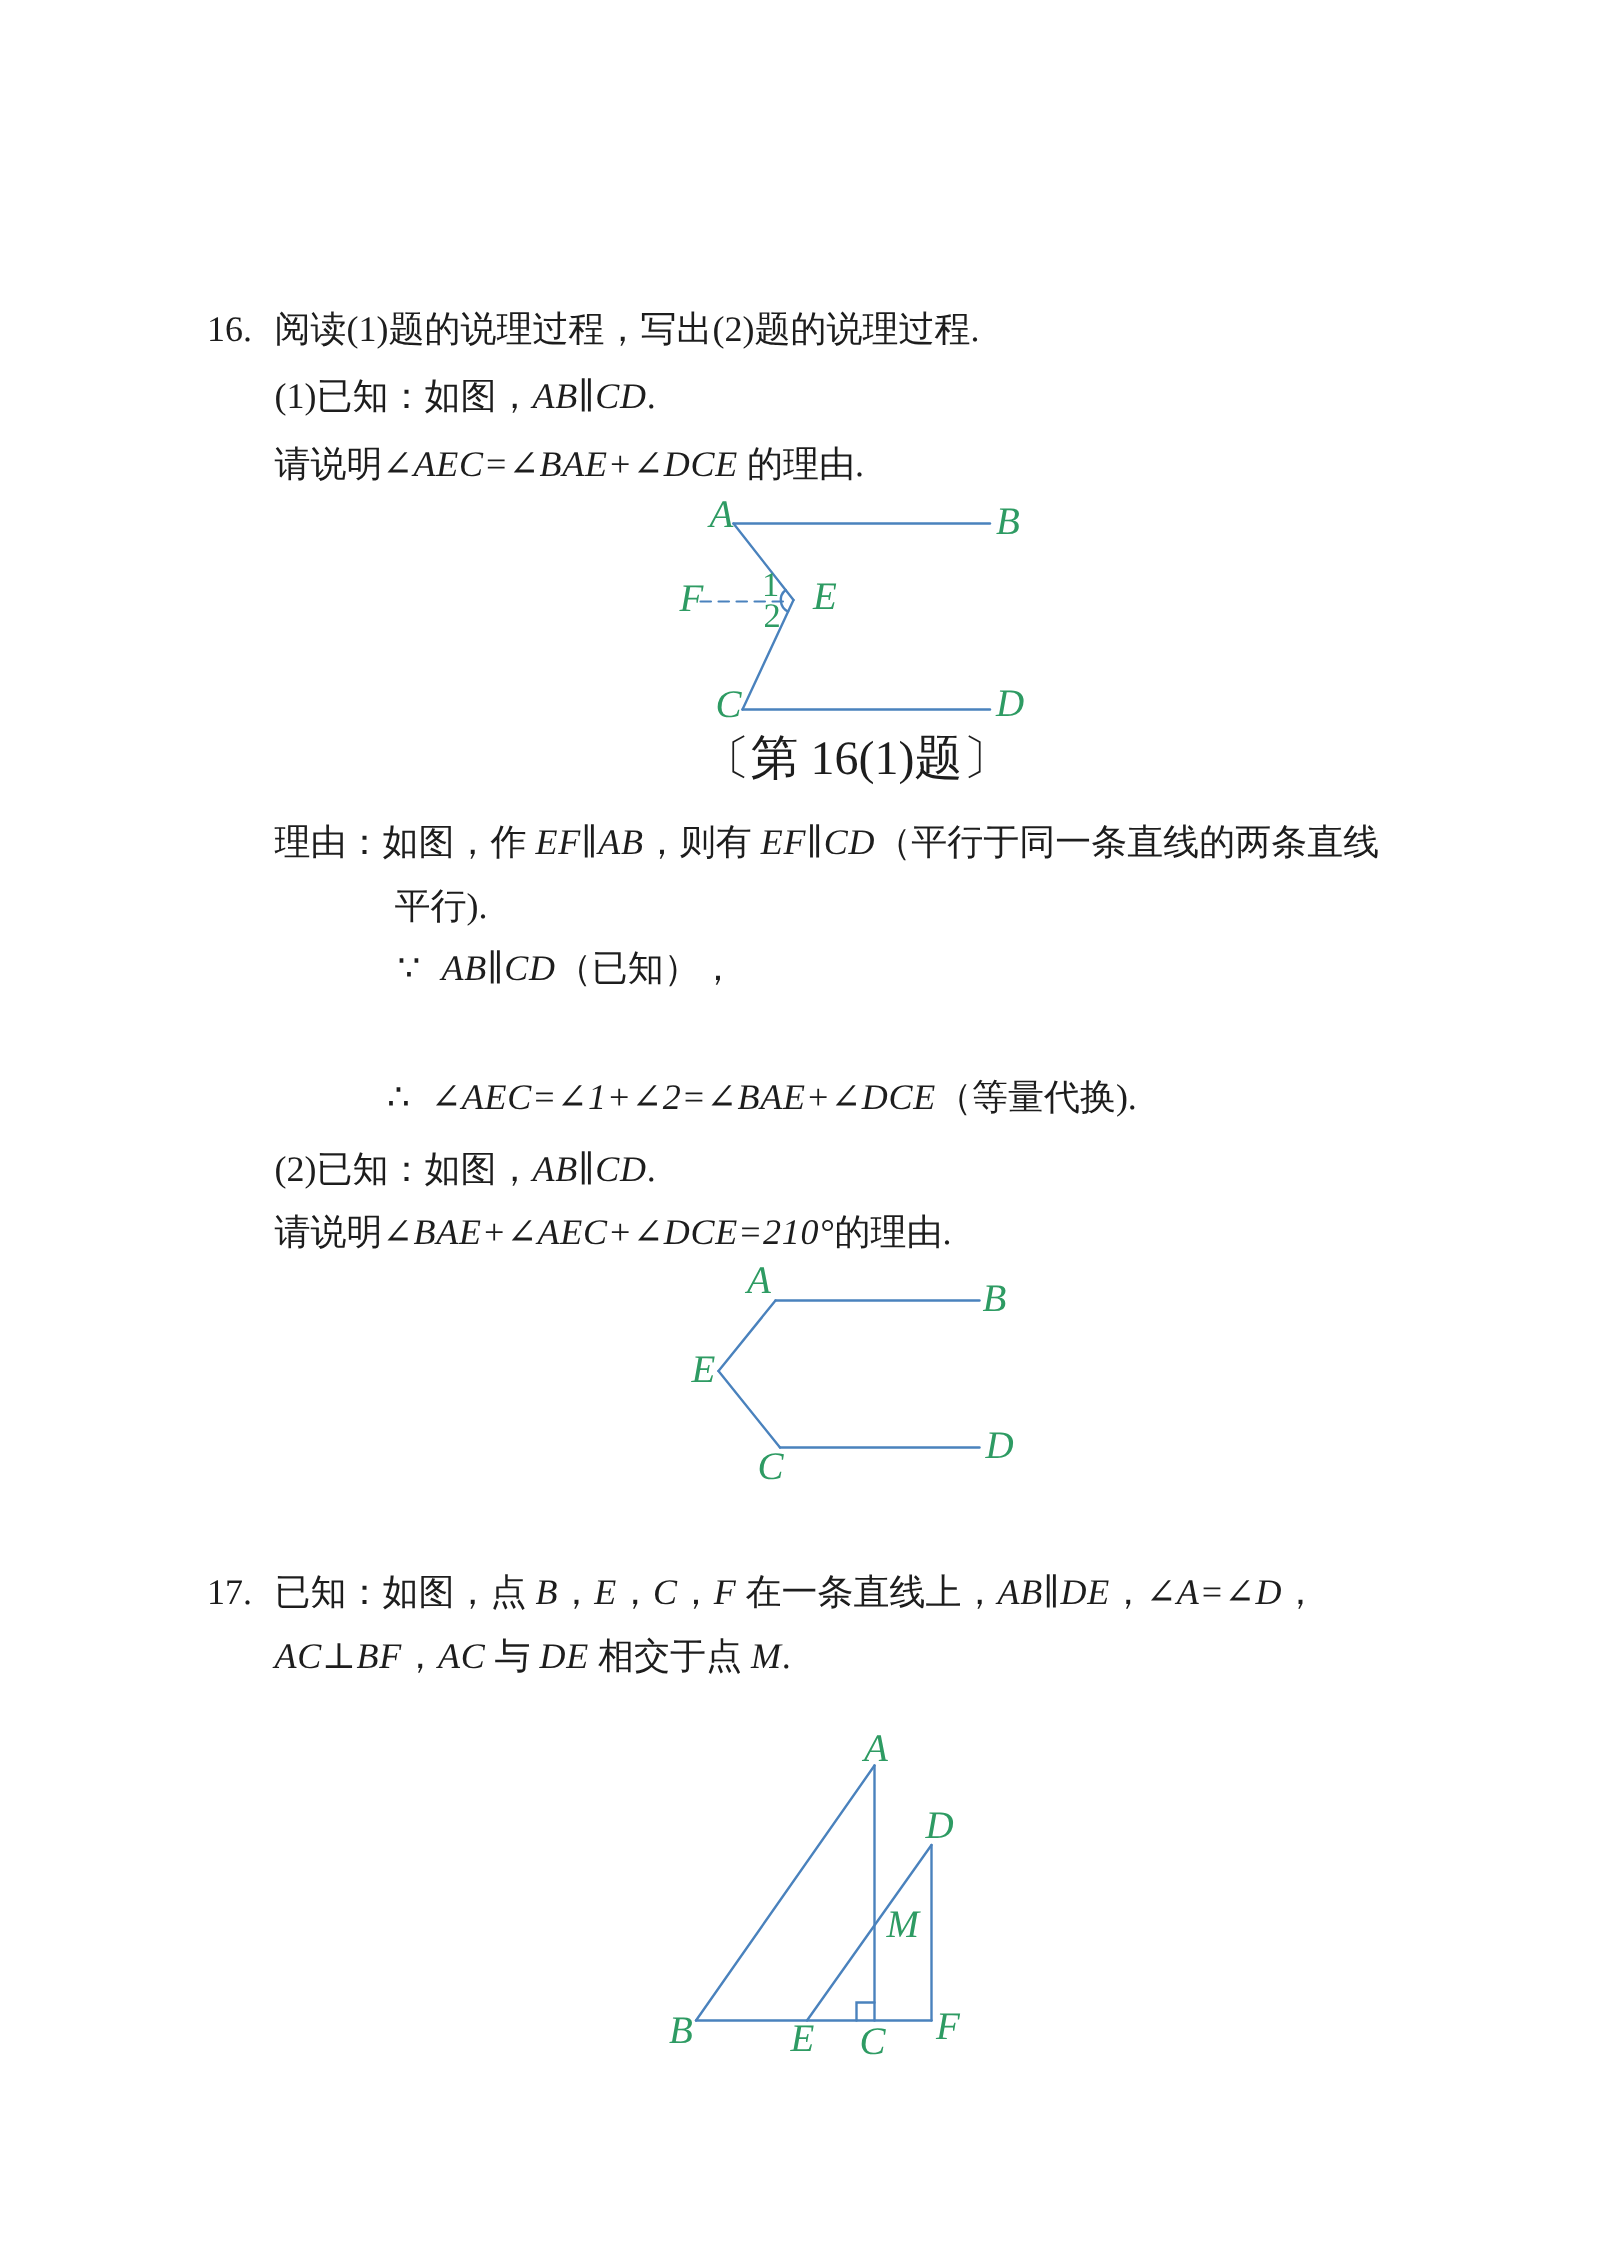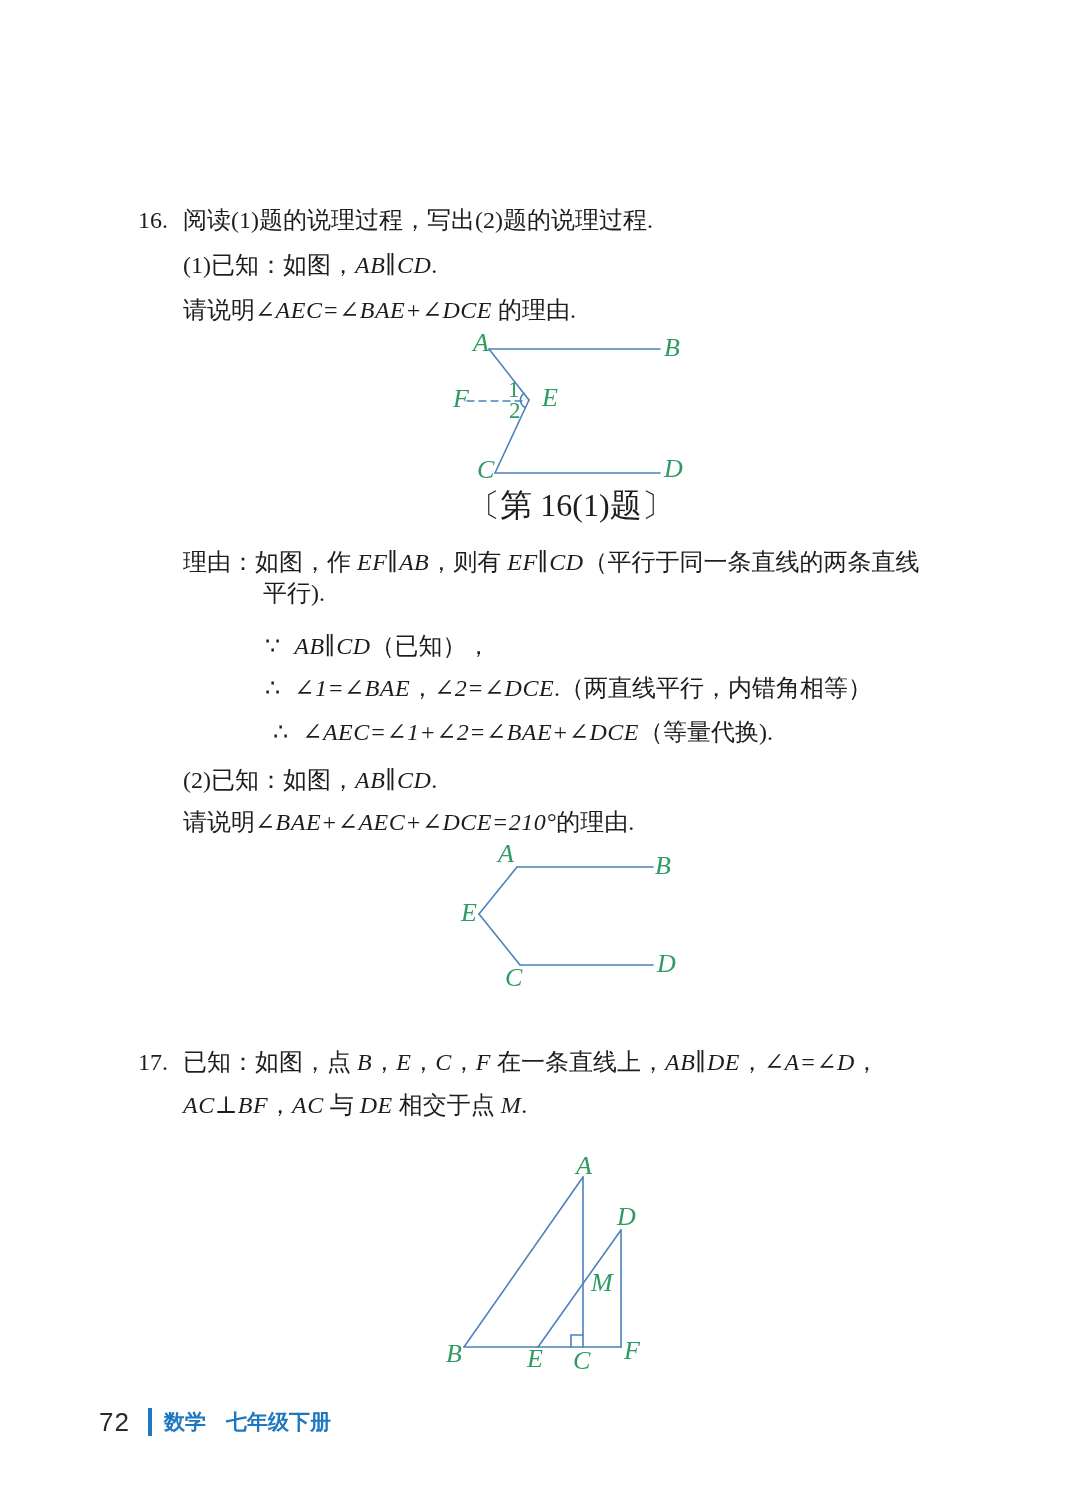--- a/index.html
+++ b/index.html
@@ -68,24 +68,23 @@
     <text class="lbl" x="37" y="148">C</text>
     <text class="lbl" x="224" y="147">D</text>
     <text class="lbl" x="102" y="76">E</text>
     <text class="lbl" x="13" y="77">F</text>
     <text class="numlbl" x="68" y="67">1</text>
     <text class="numlbl" x="69" y="88">2</text>
   </svg>
   <div class="caption" style="left:421px;top:489px">〔第 16(1)题〕</div>
 
   <div class="line" style="left:183px;top:545px"><span>理由：如图，作 </span><span class="math">EF∥AB</span><span>，则有 </span><span class="math">EF∥CD</span><span>（平行于同一条直线的两条直线</span></div>
-  <div class="line" style="left:263px;top:576px"><span>平行).</span></div>
+  <div class="line" style="left:263px;top:588px"><span>平行).</span></div>
   <div class="line" style="left:265px;top:629px"><span class="sym">∵</span><span class="math">AB∥CD</span><span>（已知），</span></div>
-  <div class="line" style="left:265px;top:671px"><span class="sym">∴</span><span class="math">∠1=∠BAE</span><span>，</span><span class="math">∠2=∠DCE</span><span>.（两直线平行，内错角相等）</span></div>
-  <div class="line" style="left:273px;top:715px"><span class="sym">∴</span><span class="math">∠AEC=∠1+∠2=∠BAE+∠DCE</span><span>（等量代换).</span></div>
+  <div class="line" style="left:258px;top:715px"><span class="sym">∴</span><span class="math">∠AEC=∠1+∠2=∠BAE+∠DCE</span><span>（等量代换).</span></div>
   <div class="line" style="left:183px;top:763px"><span>(2)已知：如图，</span><span class="math">AB∥CD</span><span>.</span></div>
   <div class="line" style="left:183px;top:805px"><span>请说明</span><span class="math">∠BAE+∠AEC+∠DCE=210°</span><span>的理由.</span></div>
 
   <svg style="left:450px;top:845px" width="240" height="150" viewBox="0 0 240 150">
     <line class="geo" x1="67" y1="22" x2="203" y2="22"></line>
     <line class="geo" x1="67" y1="22" x2="29" y2="69"></line>
     <line class="geo" x1="29" y1="69" x2="70" y2="120"></line>
     <line class="geo" x1="70" y1="120" x2="203" y2="120"></line>
     <text class="lbl" x="48" y="17">A</text>
     <text class="lbl" x="205" y="29">B</text>
@@ -108,20 +107,14 @@
     <path class="geo" d="M141,192 L141,180 L153,180"></path>
     <text class="lbl" x="146" y="19">A</text>
     <text class="lbl" x="16" y="207">B</text>
     <text class="lbl" x="97" y="212">E</text>
     <text class="lbl" x="143" y="214">C</text>
     <text class="lbl" x="194" y="204">F</text>
     <text class="lbl" x="187" y="70">D</text>
     <text class="lbl" x="161" y="136">M</text>
   </svg>
 
-  <div class="footer">
-    <span class="pnum">72</span>
-    <span class="bar"></span>
-    <span class="subject">数学</span>
-    <span class="volume">七年级下册</span>
-  </div>
 
 </div>
 
 </body></html>

